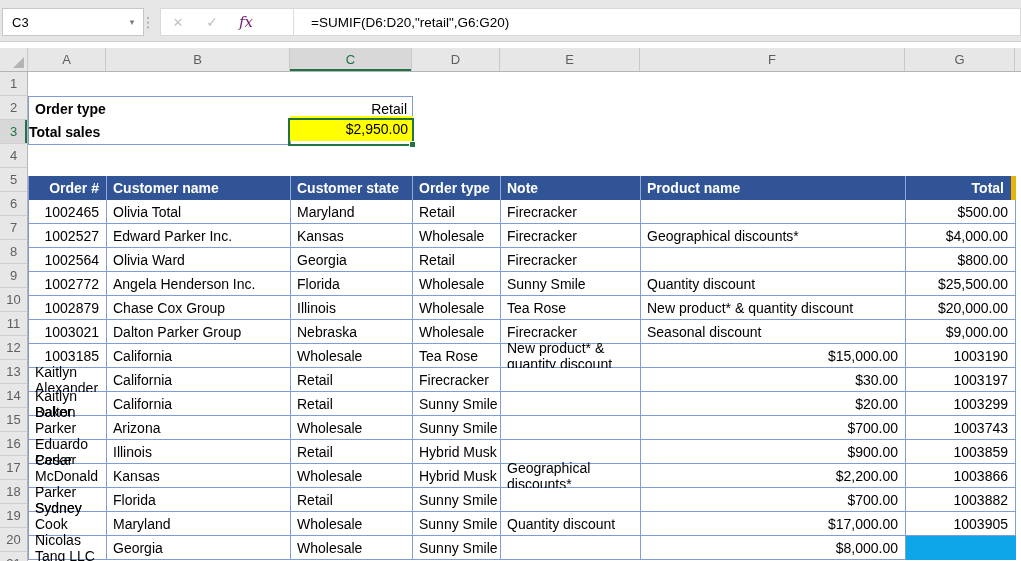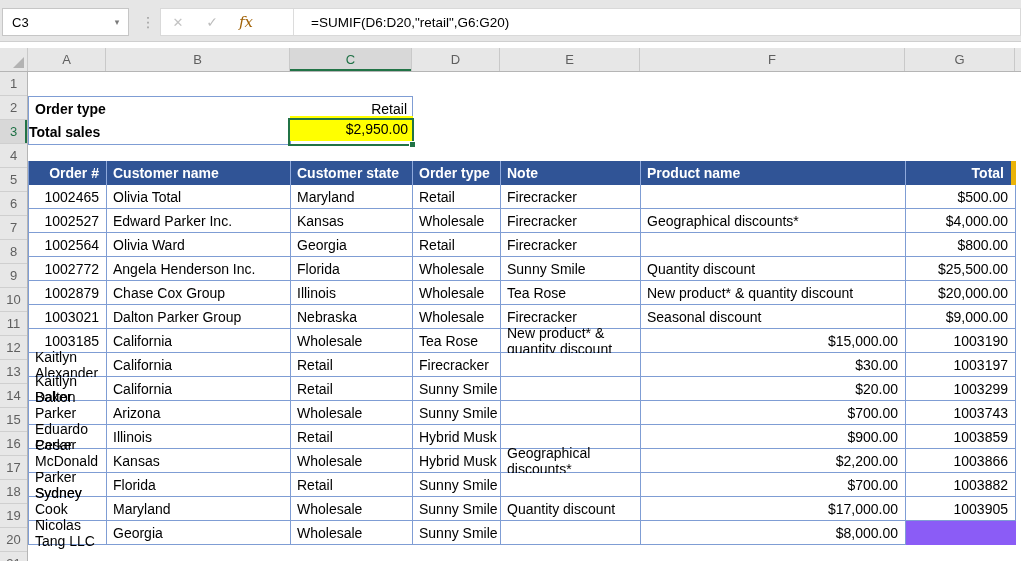--- a/index.html
+++ b/index.html
@@ -5,33 +5,33 @@
   * { margin:0; padding:0; box-sizing:border-box; }
   html,body { background:#fff; }
   .app {
     position:relative; width:1021px; height:561px; overflow:hidden;
     background:#fff; font-family:"Liberation Sans", sans-serif; color:#000;
   }
 
   
   .topbar { position:absolute; left:0; top:0; width:1021px; height:42px;
             background:#E6E6E6; border-bottom:1px solid #CFCFCF; }
-  .name-box { position:absolute; left:2px; top:8px; width:127px; height:28px;
+  .name-box { position:absolute; left:2px; top:8px; width:142px; height:28px;
               background:#fff; border:1px solid #C6C6C6; display:flex; align-items:center; }
   .name-box .nb-val { padding-left:9px; font-size:13px; color:#000; flex:1; }
   .name-box .nb-arrow { width:22px; text-align:center; font-size:9px; color:#7A7A7A; }
   .dots { position:absolute; left:138px; top:8px; width:20px; height:28px;
           display:flex; align-items:center; justify-content:center;
           color:#9A9A9A; font-size:14px; letter-spacing:0; }
   .fb-panel { position:absolute; left:160px; top:8px; width:861px; height:28px;
               background:#fff; border:1px solid #D9D9D9; display:flex; align-items:center; }
   .ic { width:34px; text-align:center; font-size:14px; }
   .ic.x  { color:#C3C3C3; font-size:13px; }
   .ic.ch { color:#BDBDBD; }
-  .ic.fx { color:#a16207; font-family:"DejaVu Serif", serif; font-style:italic; font-size:15px; }
+  .ic.fx { color:#701a75; font-family:"DejaVu Serif", serif; font-style:italic; font-size:15px; }
   .fb-divider { width:1px; height:26px; background:#DCDCDC; margin-left:30px; }
   .formula-input { padding-left:17px; font-size:13.5px; color:#000; white-space:nowrap; }
 
   
   .col-headers { position:absolute; left:0; top:48px; width:1021px; height:24px;
                  background:#E7E7E7; display:flex; border-bottom:1px solid #B5B5B5; }
   .corner { width:28px; height:100%; position:relative; border-right:1px solid #C9C9C9; }
   .corner .tri { position:absolute; right:3px; bottom:3px; width:0; height:0;
                  border-bottom:11px solid #B3B3B3; border-left:11px solid transparent; }
   .col-h { height:100%; display:flex; align-items:center; justify-content:center;
@@ -52,22 +52,22 @@
   .s-value2 { left:290px; top:96px; width:123px; height:25px; border:1px solid #7F9DD4; border-left:none; justify-content:flex-end; padding-right:5px; }
   .s-label3 { left:28px; top:120px; width:263px; height:25px; border:1px solid #7F9DD4; border-top:none; font-weight:bold; }
   .s-value3 { left:290px; top:116px; width:123px; height:25px; background:#FFFF00; justify-content:flex-end; padding-right:5px; }
 
   .sel-overlay { position:absolute; left:288px; top:118px; width:126px; height:28px;
                  border:2px solid #217346; pointer-events:none; z-index:6; }
   .fill-handle { position:absolute; right:-4px; bottom:-4px; width:7px; height:7px;
                  background:#217346; border:1px solid #fff; }
 
   
-  .table { position:absolute; left:28px; top:161px; display:grid;
-           grid-auto-rows:24px; border-left:1px solid #7F9DD4; background:#8b5cf6; }
+  .table { position:absolute; left:28px; top:176px; display:grid;
+           grid-auto-rows:24px; border-left:1px solid #7F9DD4; background:#0ea5e9; }
   .th { background:#305496; color:#fff; font-weight:bold; font-size:14px;
         display:flex; align-items:center; padding-left:6px;
         border-right:1px solid #8FA9DC; }
   .th:nth-child(7) { border-right:5px solid #eab308; }
   .td { font-size:14px; color:#000; display:flex; align-items:center; padding-left:6px;
         border-right:1px solid #7F9DD4; border-bottom:1px solid #7F9DD4; background:#fff; }
   .a-right { justify-content:flex-end; padding-left:0; padding-right:7px; }
 </style>
 </head>
 <body>

